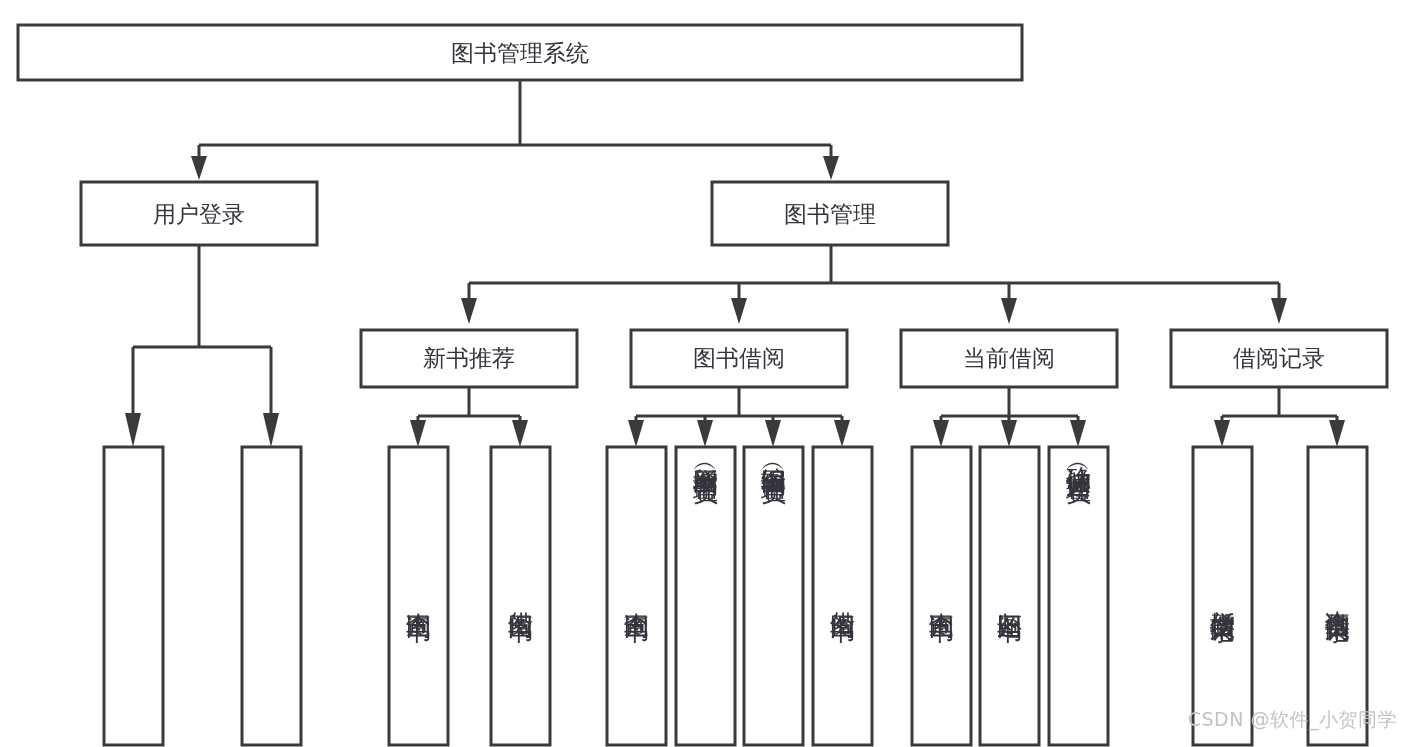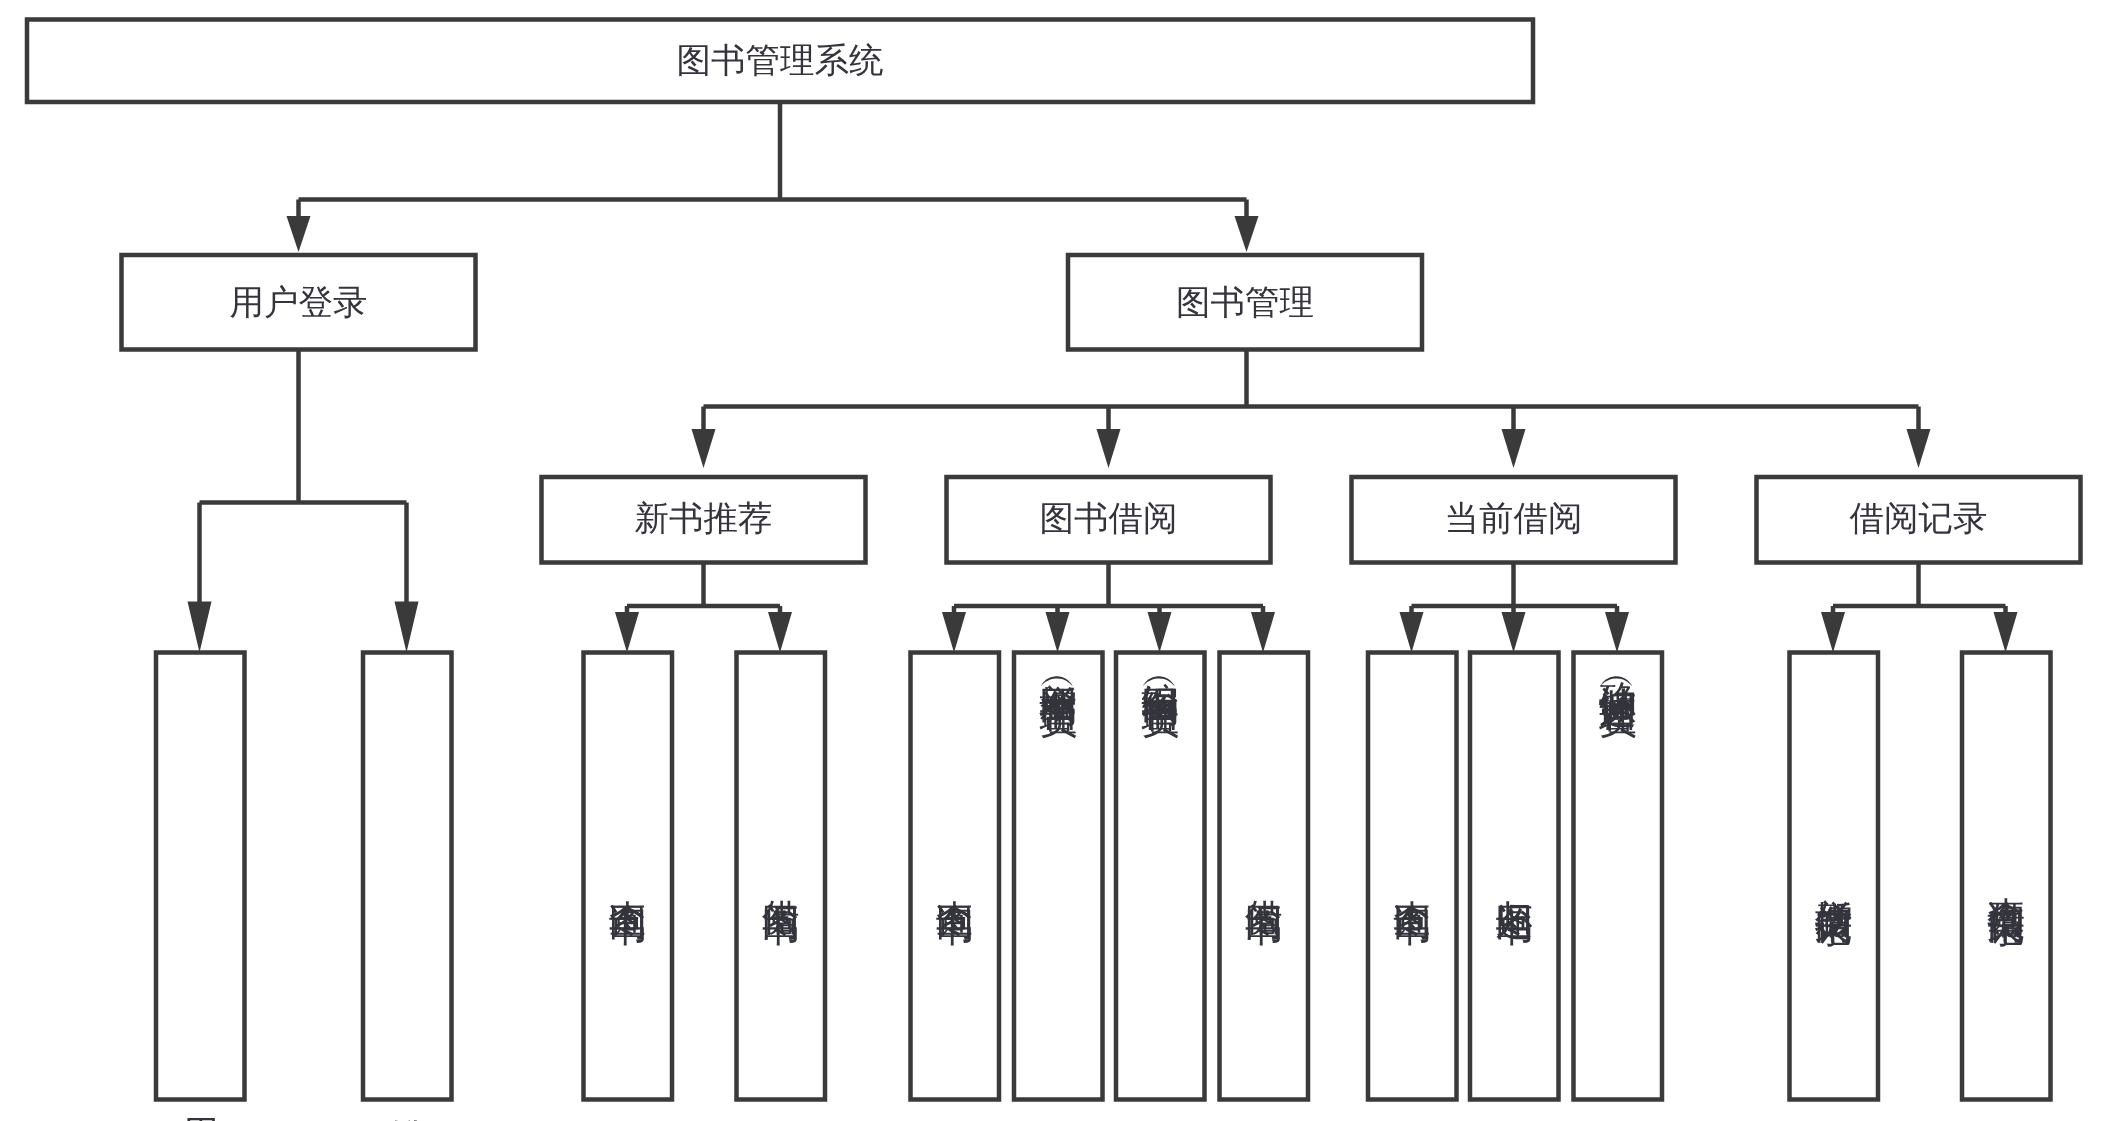--- a/index.html
+++ b/index.html
@@ -10,21 +10,21 @@
   body {
     width: 1405px;
     height: 747px;
     position: relative;
     font-family: "DejaVu Sans", "Liberation Sans", sans-serif;
     overflow: hidden;
   }
   #diagram-root {
     position: absolute;
     left: 0;
-    top: 0;
+    top: 12px;
     width: 1405px;
     height: 726px;
   }
   svg.diagram-canvas {
     display: block;
     width: 1405px;
     height: 747px;
   }
   .node-box {
     fill: #ffffff;
@@ -250,14 +250,15 @@
     <span class="vlabel-text">确认归还（管理员）</span>
   </div>
 
   <div class="vlabel-wrap" style="left:1193px; top:435px; width:59px; height:298px;">
     <span class="vlabel-text">新增借阅记录</span>
   </div>
   <div class="vlabel-wrap" style="left:1308px; top:435px; width:59px; height:298px;">
     <span class="vlabel-text">查询借阅记录</span>
   </div>
 
+  <div id="watermark">CSDN @软件_小贺同学</div>
 
 </div>
 
 </body></html>

